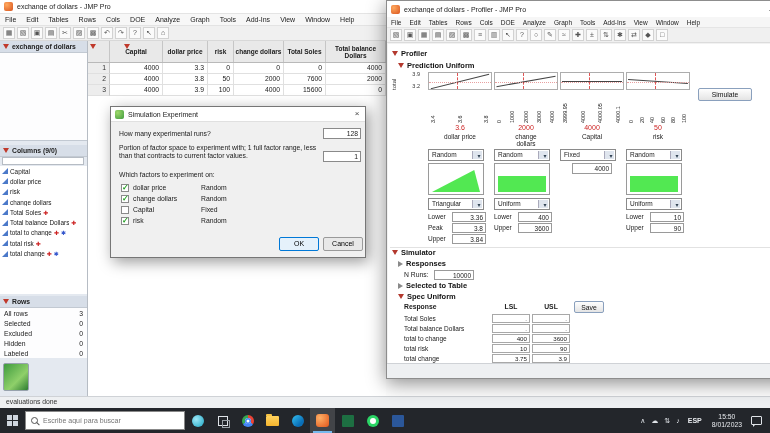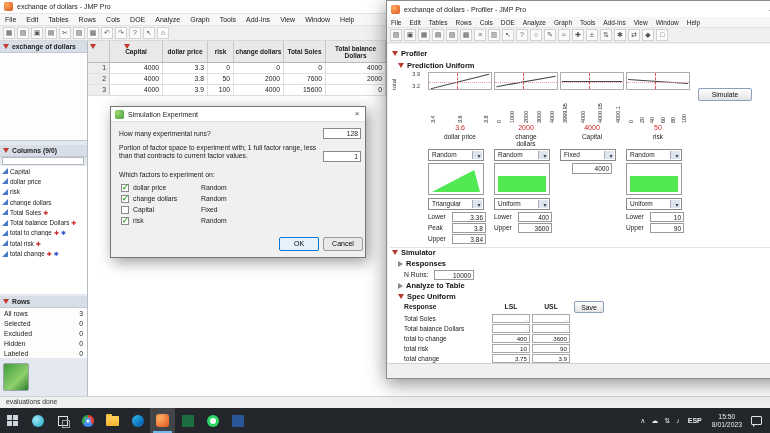--- a/index.html
+++ b/index.html
@@ -522,21 +522,21 @@
       <span>Simulator</span>
     </div>
     <div class="oh" style="left:10px;top:215px;">
       <span class="disc closed"></span>
       <span>Responses</span>
     </div>
     <span class="nlab">N Runs:</span>
     <div class="tfield nfield">10000</div>
     <div class="oh" style="left:10px;top:237px;">
       <span class="disc closed"></span>
-      <span>Analyze to Table</span>
+      <span>Selected to Table</span>
     </div>
     <div class="oh" style="left:10px;top:248px;">
       <span class="disc open"></span>
       <span>Spec Uniform</span>
     </div>
 
     <span class="shead" style="left:16px;top:259px;">Response</span>
     <span class="shead" style="left:104px;top:259px;width:38px;text-align:center;">LSL</span>
     <span class="shead" style="left:144px;top:259px;width:38px;text-align:center;">USL</span>
     <button class="jbtn savebtn">Save</button>
@@ -625,20 +625,24 @@
 </div>
 
 <div class="taskbar">
   <div class="tb-app start">
     <span class="winlogo">
         <i></i>
         <i></i>
         <i></i>
         <i></i>
       </span>
+  </div>
+  <div class="tsearch">
+    <span class="mag"></span>
+    <input placeholder="Escribe aquí para buscar" style="">
   </div>
   <div class="tb-app">
       <span class="ic-cortana"></span>
     </div>
   <div class="tb-app">
       <span class="ic-taskview"></span>
     </div>
   <div class="tb-app">
       <span class="ic-chrome"></span>
     </div>

